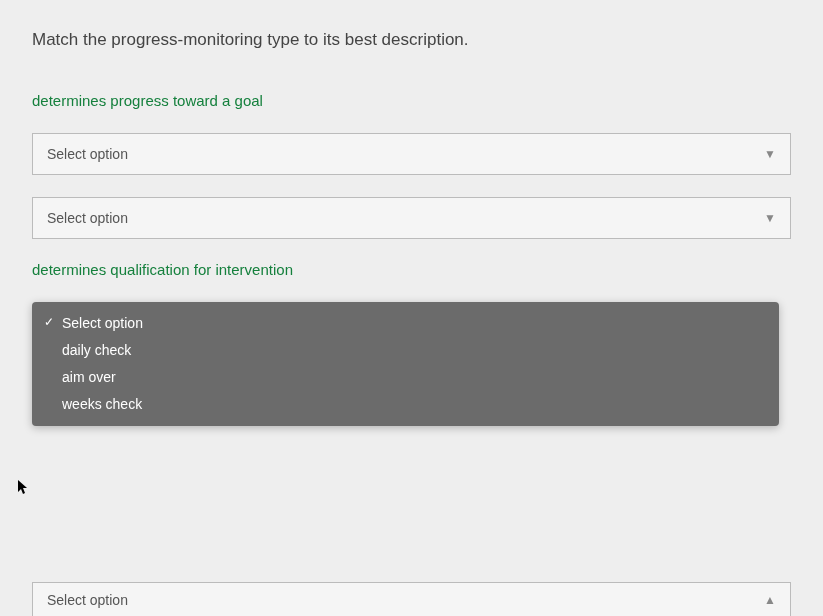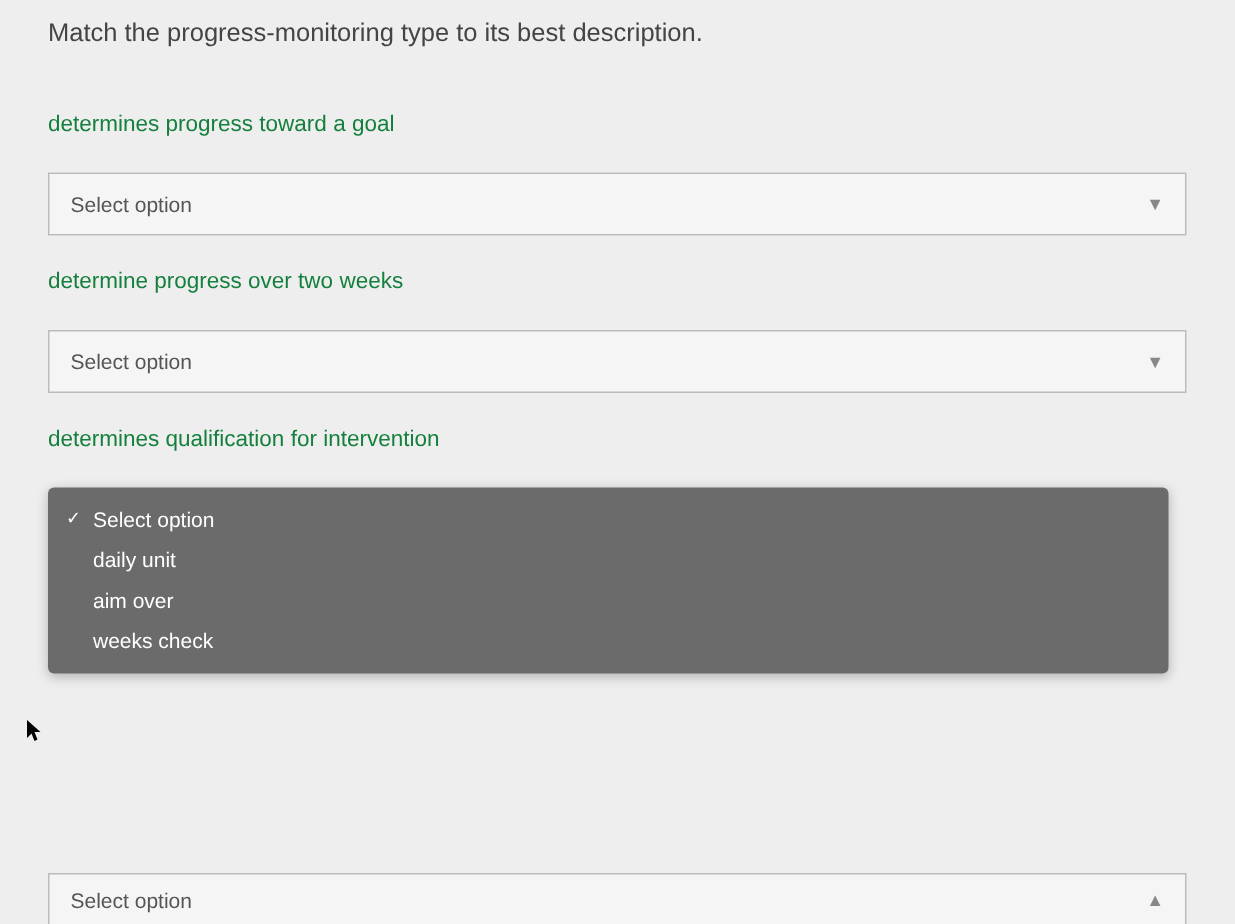--- a/index.html
+++ b/index.html
@@ -9,21 +9,21 @@
     }
     body {
       font-family: -apple-system, BlinkMacSystemFont, "Segoe UI", Arial, sans-serif;
       background: #eeeeee;
       width: 823px;
       height: 616px;
       overflow: hidden;
       position: relative;
     }
     .container {
-      padding: 12px 32px 0 32px;
+      padding: 30px 32px 0 32px;
     }
     .question-title {
       font-size: 17px;
       color: #444;
       margin-bottom: 42px;
       font-weight: 400;
     }
     .field-group {
       margin-bottom: 22px;
     }
@@ -122,33 +122,32 @@
 
   <div class="field-group">
     <div class="field-label">determines progress toward a goal</div>
     <div class="select-box">
       <span class="select-box-value">Select option</span>
       <span class="select-arrow">▼</span>
     </div>
   </div>
 
   <div class="field-group">
-    <div class="field-label">determine progress over two weeks</div>
     <div class="select-box">
       <span class="select-box-value">Select option</span>
       <span class="select-arrow">▼</span>
     </div>
   </div>
 
   <div class="field-group">
     <div class="field-label">determines qualification for intervention</div>
     <div class="dropdown-wrapper">
       <div class="dropdown-open">
         <div class="dropdown-option selected">Select option</div>
-        <div class="dropdown-option">daily unit</div>
+        <div class="dropdown-option">daily check</div>
         <div class="dropdown-option">aim over</div>
         <div class="dropdown-option">weeks check</div>
       </div>
     </div>
   </div>
 </div>
 
 <div class="bottom-select">
   <span class="select-box-value">Select option</span>
   <span class="up-arrow">▲</span>

